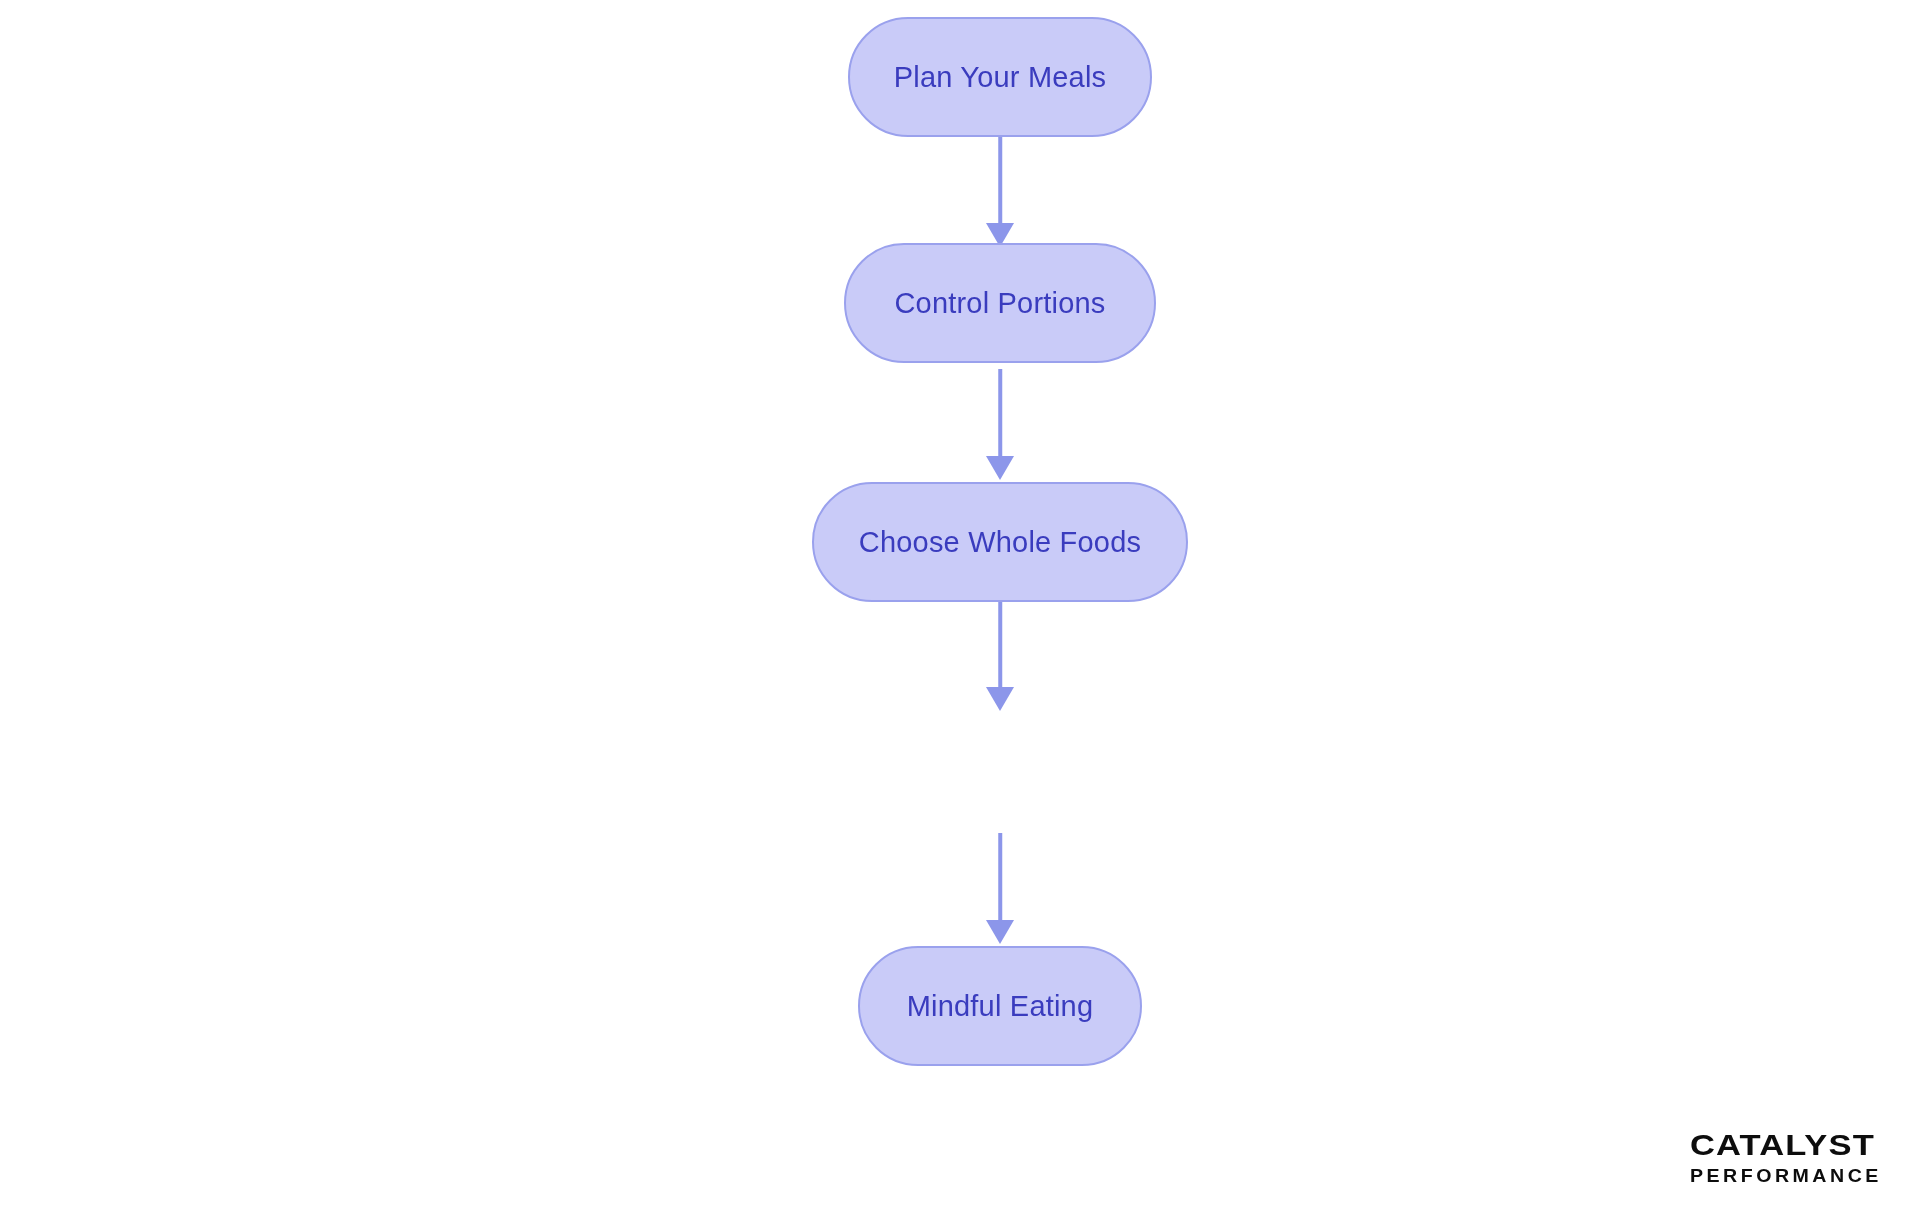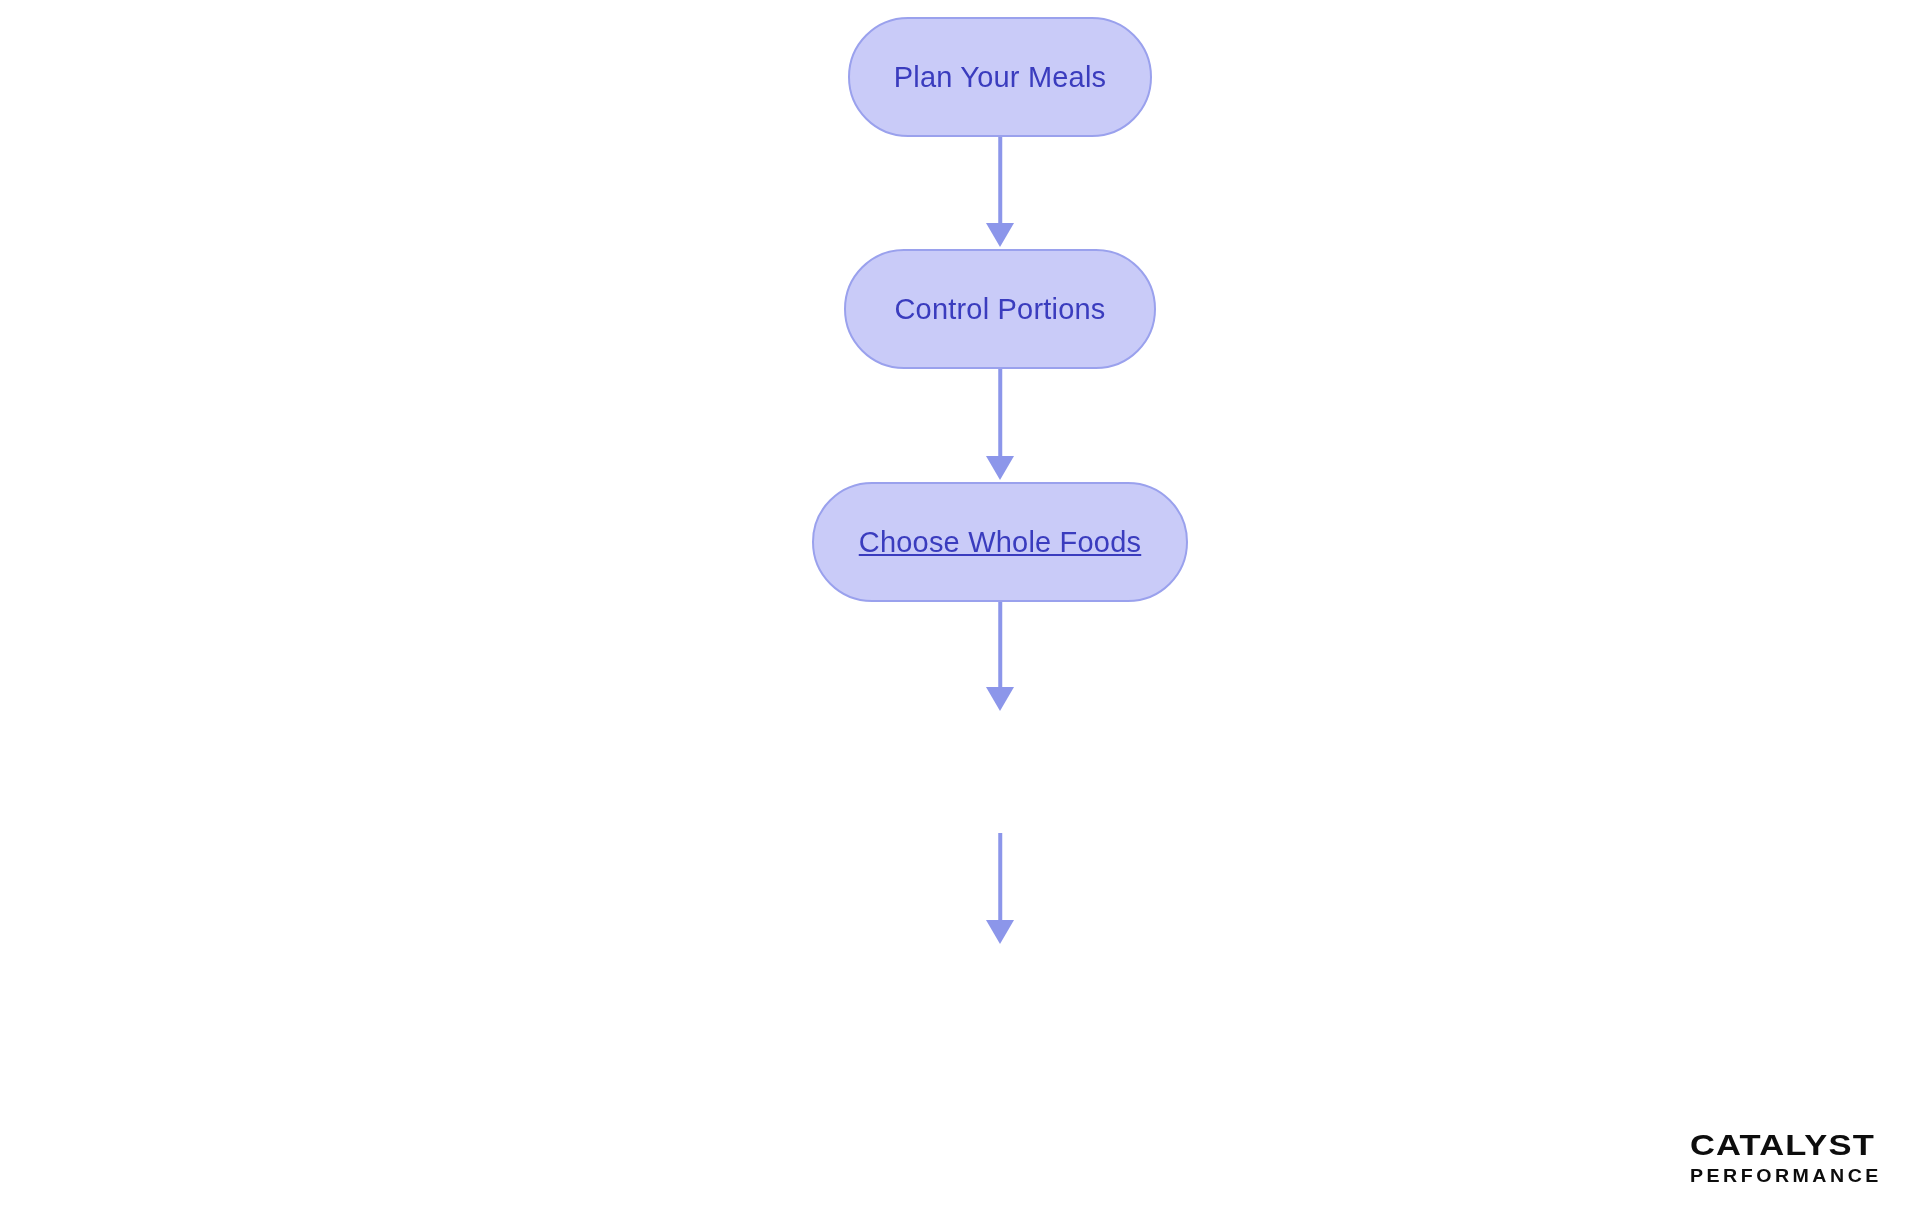--- a/index.html
+++ b/index.html
@@ -20,22 +20,22 @@
     border-radius:60px;
     background:var(--node-fill);
     border:2px solid var(--node-border);
     display:flex;align-items:center;justify-content:center;
     color:var(--node-text);
     font-size:29px;
     letter-spacing:0.2px;
     white-space:nowrap;
   }
   .n1{left:808px;top:17px;width:304px;}
-  .n2{left:804px;top:249px;width:312px;text-align:right;}
-  .n3{left:772px;top:482px;width:376px;text-decoration:underline;}
+  .n2{left:804px;top:243px;width:312px;text-align:right;}
+  .n3{left:772px;top:482px;width:376px;}
   .n4{left:786px;top:713px;width:348px;}
   .n5{left:818px;top:946px;width:284px;}
 
   .connector{position:absolute;left:946px;width:28px;}
   .c1{top:137px;height:110px;}
   .c2{top:369px;height:111px;}
   .c3{top:602px;height:109px;}
   .c4{top:833px;height:111px;}
   .connector .line{
     position:absolute;left:50%;transform:translateX(-50%);
@@ -92,19 +92,22 @@
     <span class="line"></span>
     <span class="head"></span>
   </div>
 
 
   <div class="connector c4">
     <span class="line"></span>
     <span class="head"></span>
   </div>
 
+  <div class="node n5">
+    <span>Mindful Eating</span>
+  </div>
 
   <div class="logo">
     <div class="logo-line1">CATALYST</div>
     <div class="logo-line2">PERFORMANCE</div>
   </div>
 
 </div>
 
 </body></html>

